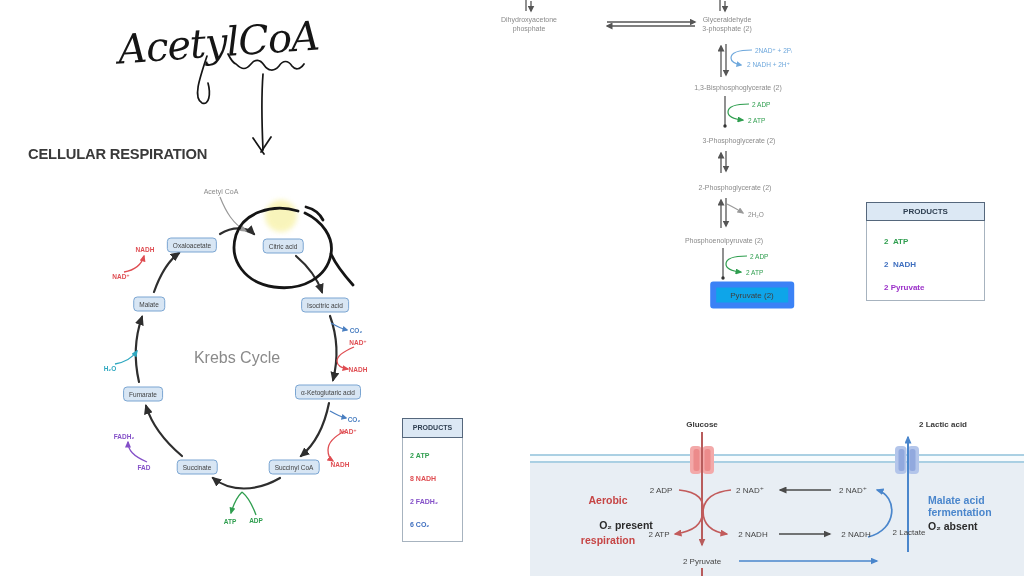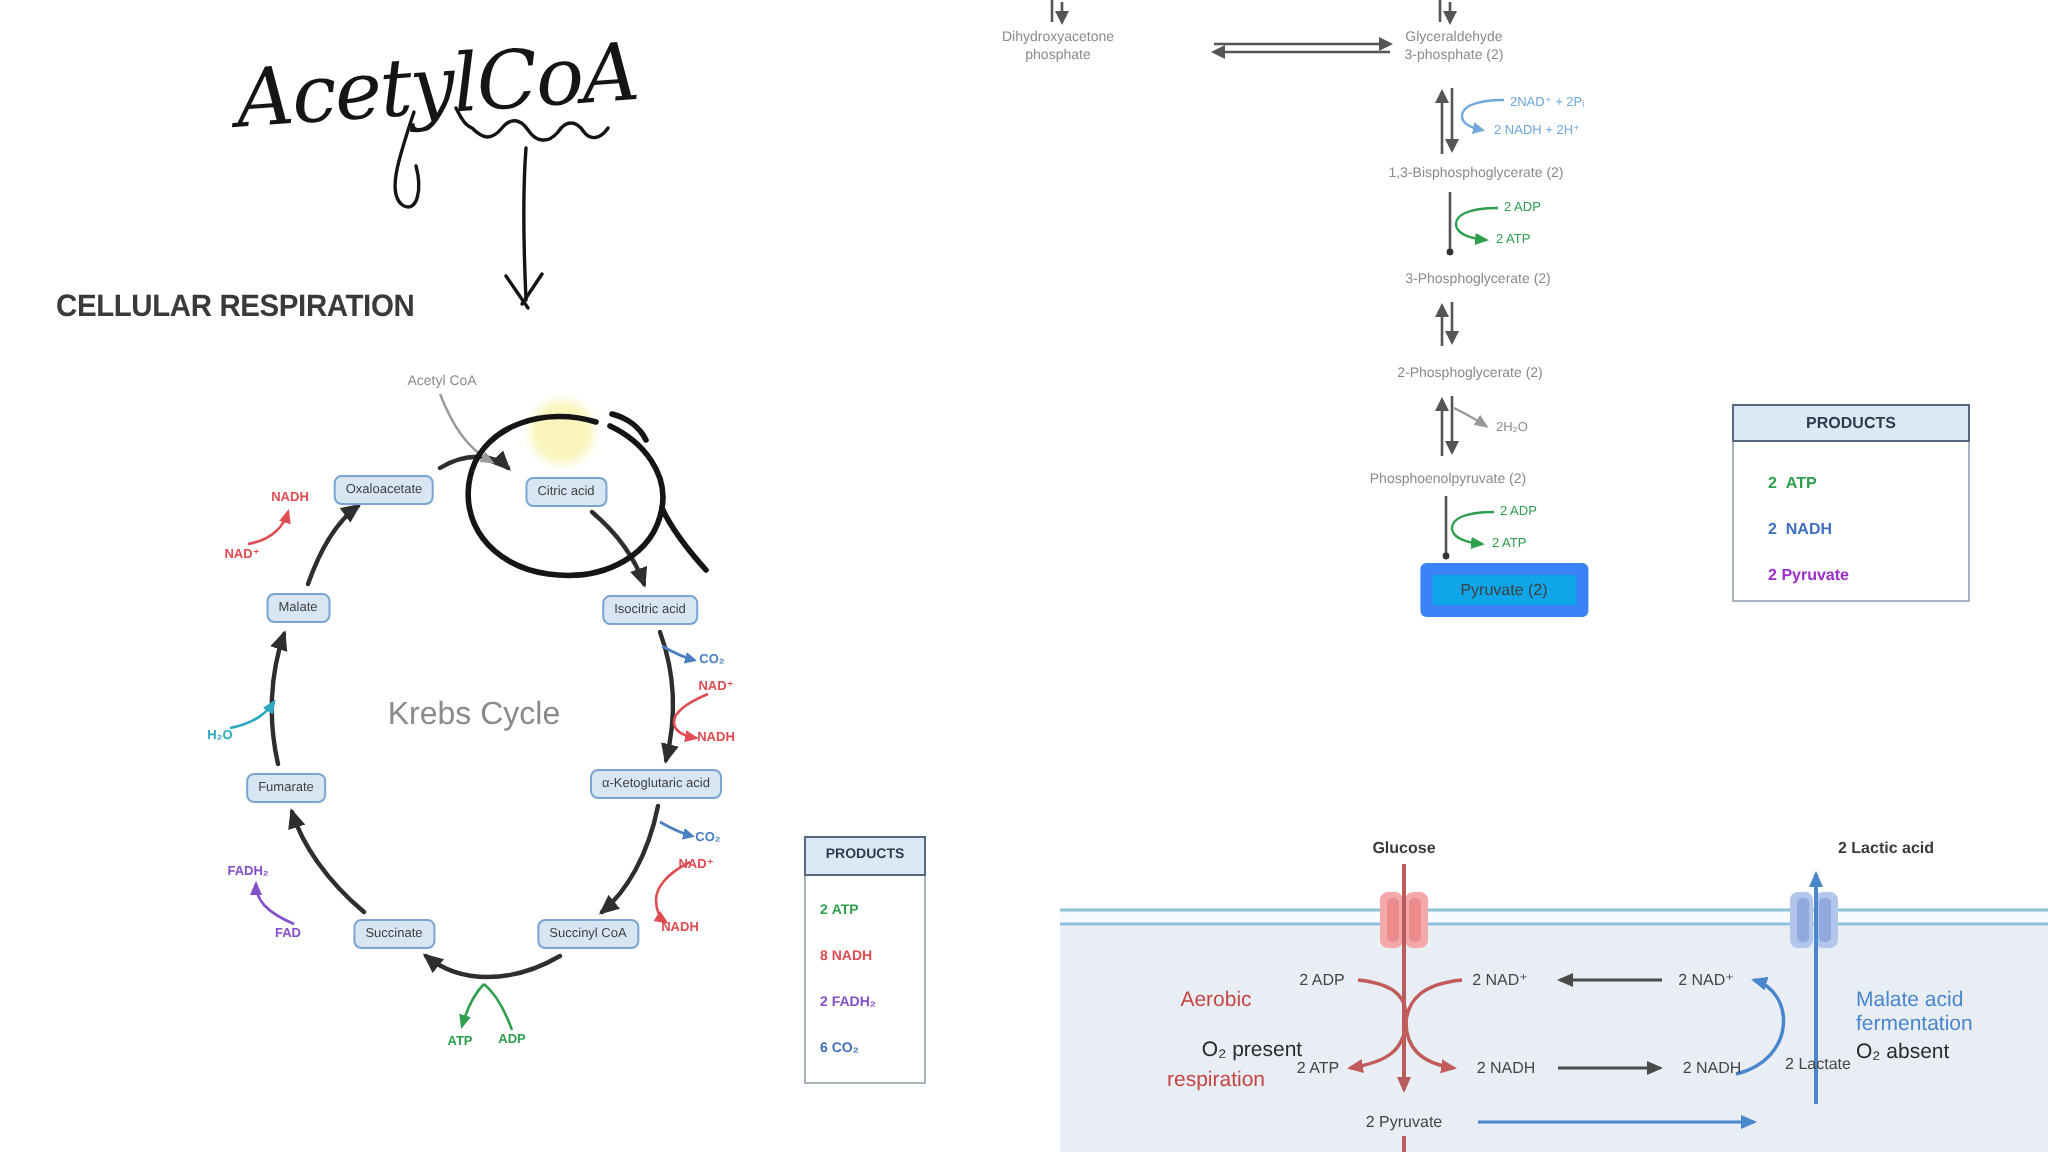--- a/index.html
+++ b/index.html
@@ -31,21 +31,21 @@
   .ferm-title{position:absolute;transform:translate(-50%,-50%);font-weight:bold;
         font-size:17px;color:#262626;white-space:nowrap;}
   .tbl{position:absolute;background:#fff;border:1px solid #a7b3bf;}
   .thead{background:#dce8f4;color:#2e3e50;font-weight:bold;text-align:center;
          border:1px solid #55677c;margin:-1px -1px 0 -1px;}
   .trow{display:flex;font-weight:bold;align-items:baseline;}
   .trow .qty{display:inline-block;}
   .smallcell{font-size:7px;}
   .bigcell{font-size:8px;}
   .ferm-lbl{font-size:8px;color:#454545;}
-  .ferm-bold{font-weight:normal;font-size:10.5px;}
+  .ferm-bold{font-weight:bold;font-size:10.5px;}
   .dark{color:#2b2b2b;}
   .red-t{color:#c64545;}
   .fblue-t{color:#4a86cc;}
   .mol{font-size:8px;font-weight:bold;color:#3a3a3a;}
 </style>
 </head>
 <body>
 
 <div id="stage">
 

